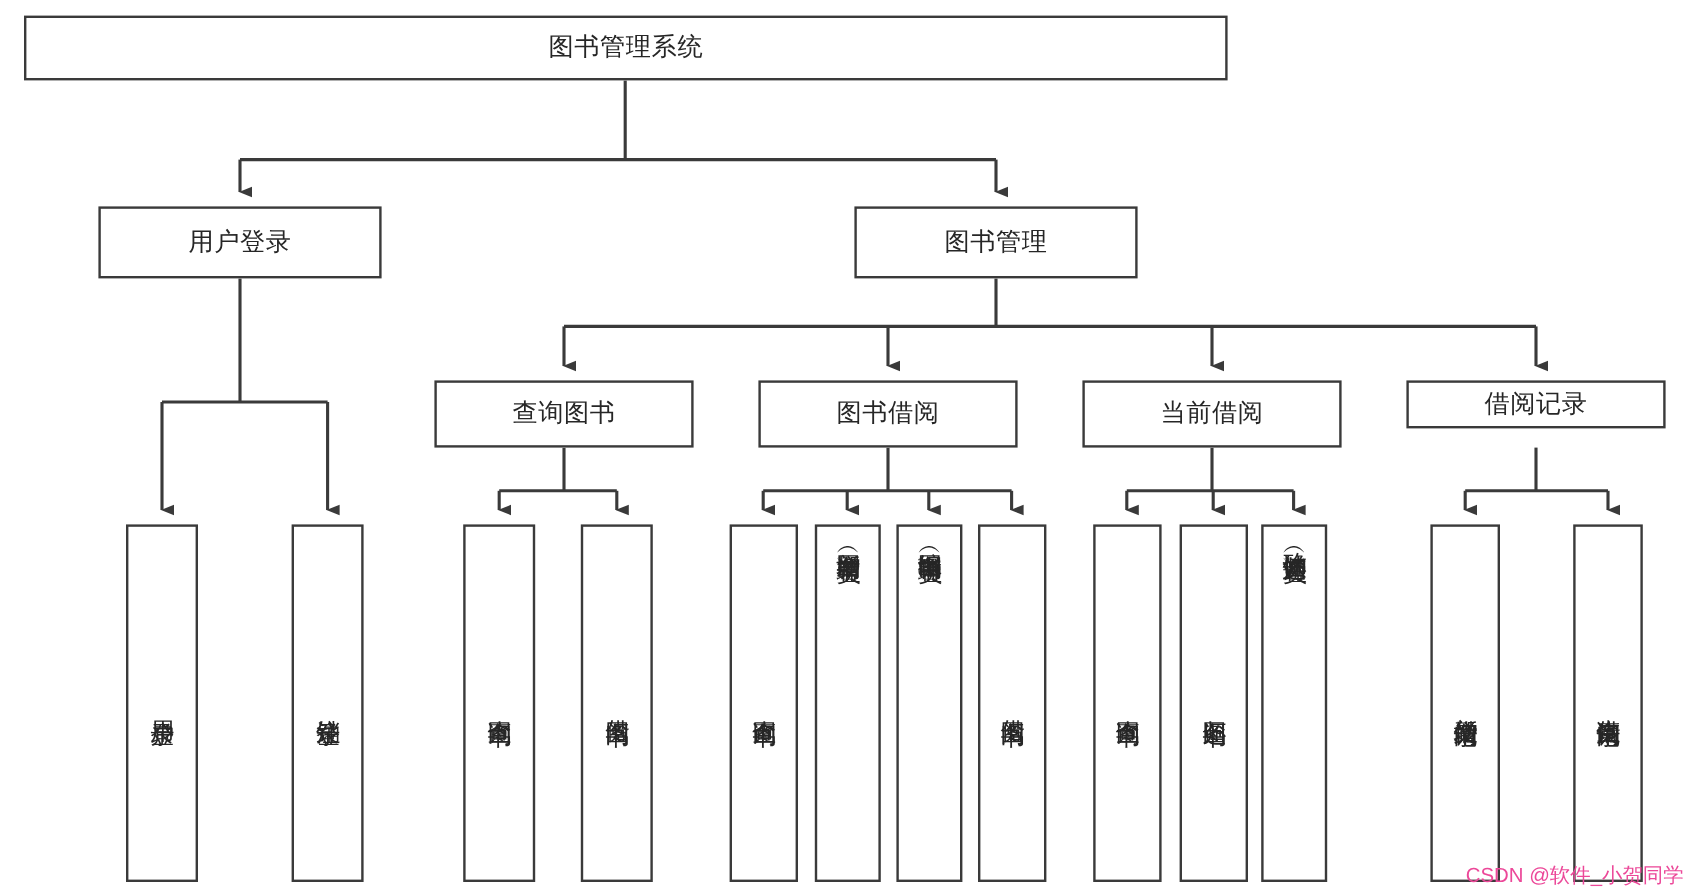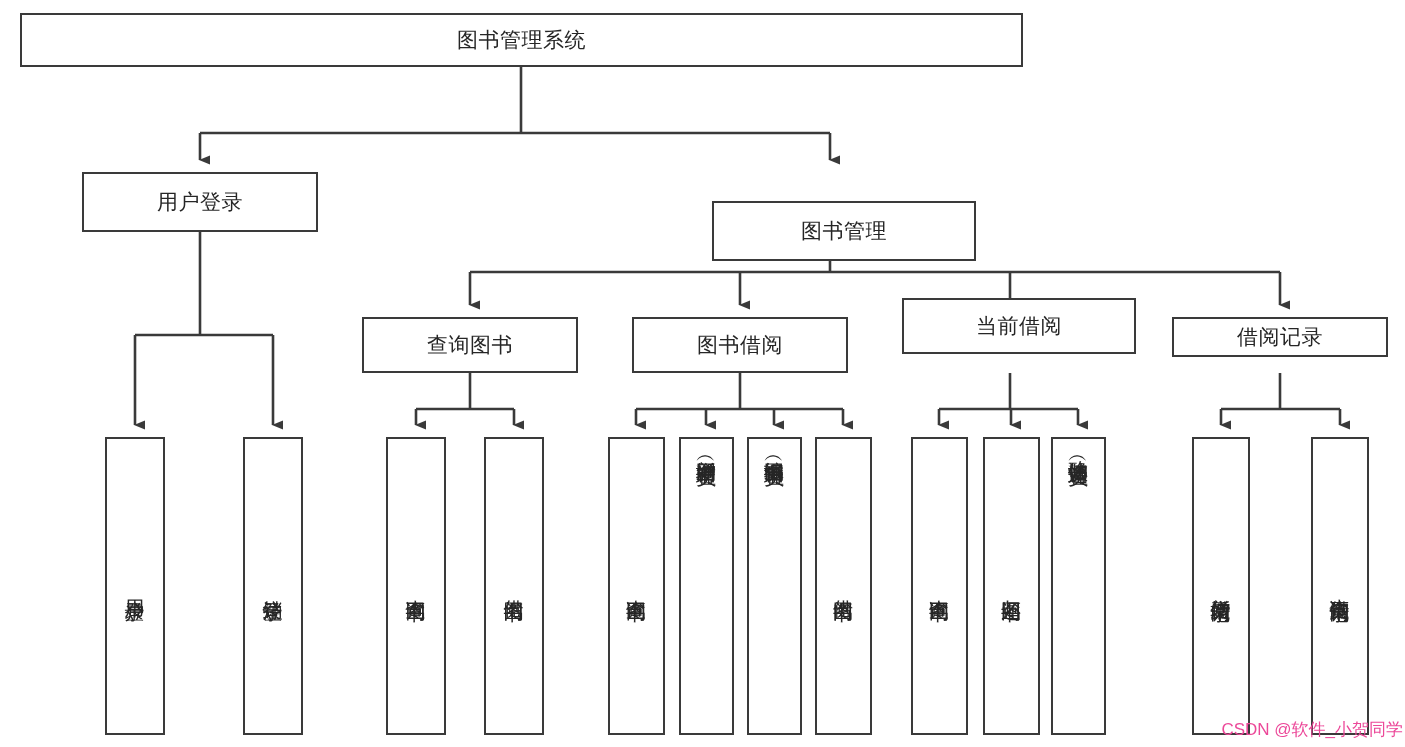--- a/index.html
+++ b/index.html
@@ -134,31 +134,31 @@
     </g>
   </svg>
 
   <div class="node horizontal" style="left:20px; top:13px; width:1003px; height:54px;">
     <span class="node-label">图书管理系统</span>
   </div>
 
   <div class="node horizontal" style="left:82px; top:172px; width:236px; height:60px;">
     <span class="node-label">用户登录</span>
   </div>
-  <div class="node horizontal" style="left:712px; top:172px; width:264px; height:60px;margin-top:29px;">
+  <div class="node horizontal" style="left:712px; top:172px; width:236px; height:60px;">
     <span class="node-label">图书管理</span>
   </div>
 
   <div class="node horizontal" style="left:362px; top:317px; width:216px; height:56px;">
     <span class="node-label">查询图书</span>
   </div>
   <div class="node horizontal" style="left:632px; top:317px; width:216px; height:56px;">
     <span class="node-label">图书借阅</span>
   </div>
-  <div class="node horizontal" style="left:902px; top:298px; width:234px; height:56px;">
+  <div class="node horizontal" style="left:902px; top:317px; width:216px; height:56px;">
     <span class="node-label">当前借阅</span>
   </div>
   <div class="node horizontal" style="left:1172px; top:317px; width:216px; height:40px;">
     <span class="node-label">借阅记录</span>
   </div>
 
   <div class="node vertical centered" style="left:105px; top:437px; width:60px; height:298px;">
     <span class="node-label">用户登录</span>
   </div>
   <div class="node vertical centered" style="left:243px; top:437px; width:60px; height:298px;">

